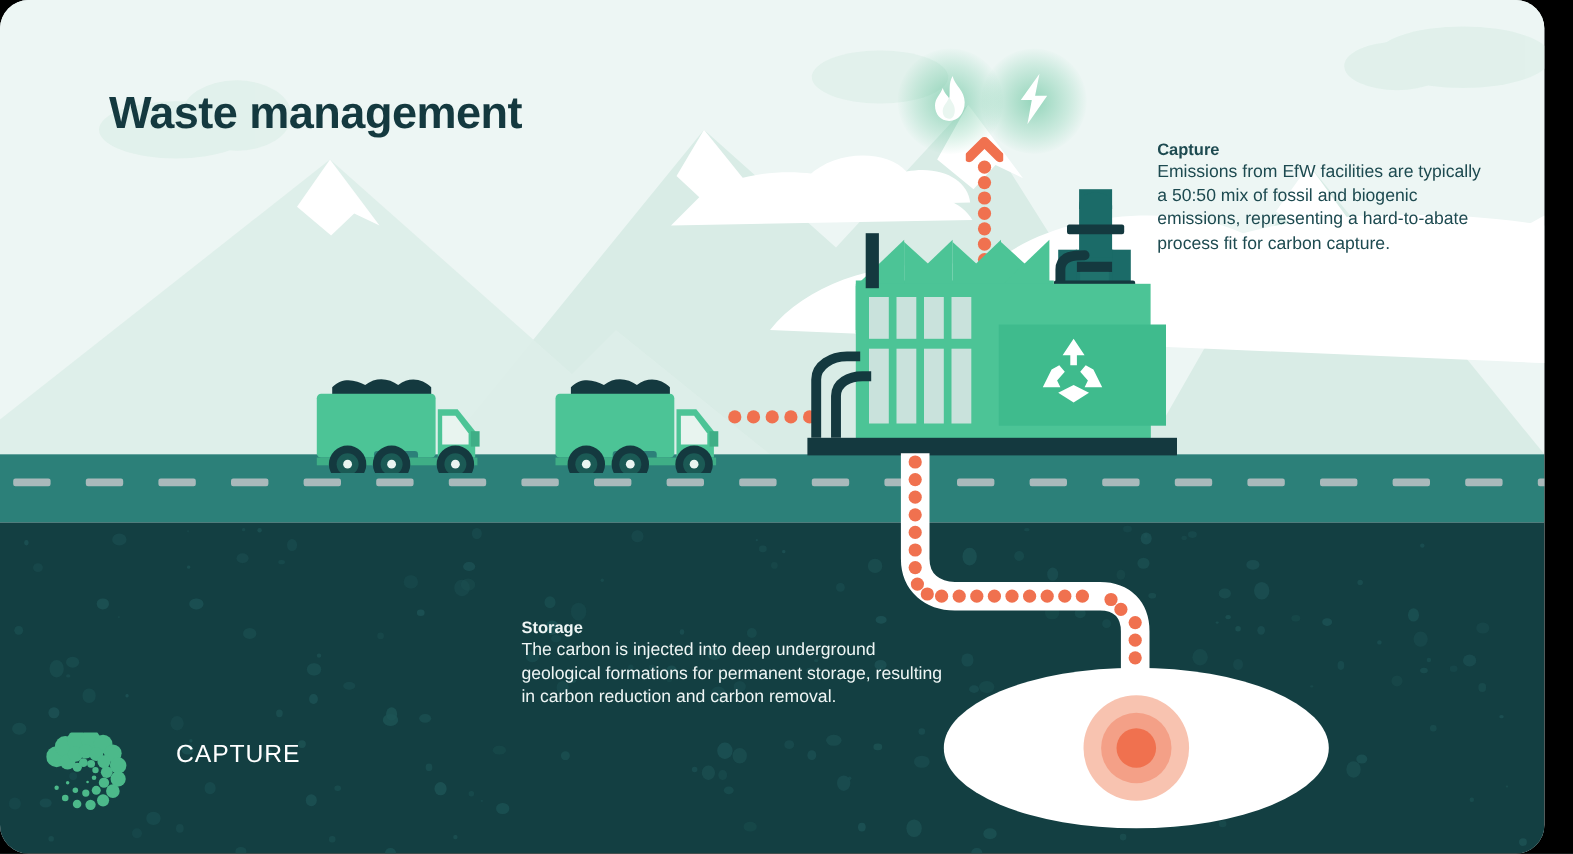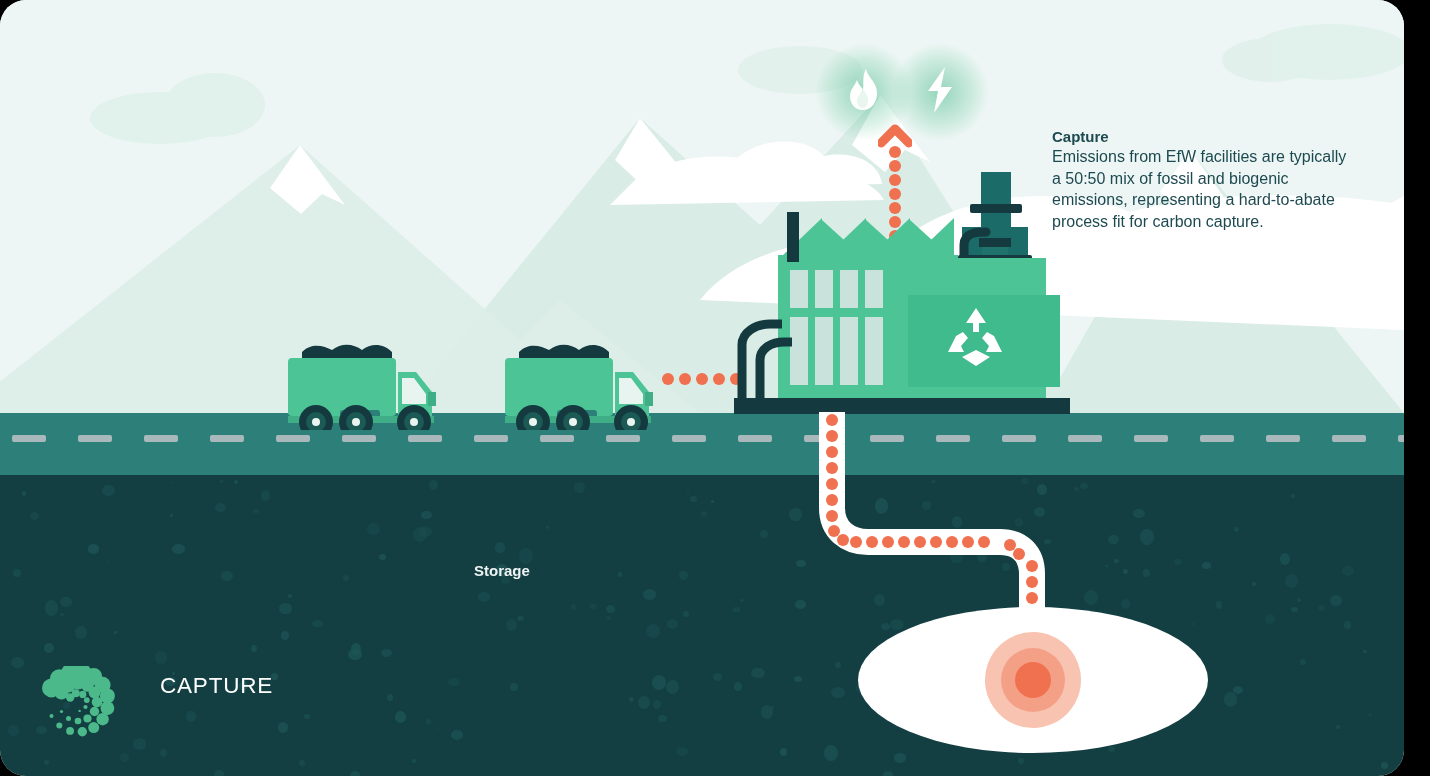--- a/index.html
+++ b/index.html
@@ -360,28 +360,30 @@
         <div class="dot" style="width: 12px; height: 12px; left: 889px; top: 188px;"></div>
         <div class="dot" style="width: 12px; height: 12px; left: 889px; top: 202px;"></div>
         <div class="dot" style="width: 12px; height: 12px; left: 889px; top: 216px;"></div>
         <div class="dot" style="width: 12px; height: 12px; left: 889px; top: 230px;"></div>
         <div class="dot" style="width: 12px; height: 12px; left: 889px; top: 244px;"></div>
         <div class="dot" style="width: 12px; height: 12px; left: 889px; top: 258px;"></div>
         <div class="dot" style="width: 12px; height: 12px; left: 889px; top: 272px;"></div>
         <div class="dot" style="width: 12px; height: 12px; left: 889px; top: 286px;"></div>
       </div>
 
+    <div class="title">Waste management</div>
 
     <div class="callout" id="capture-callout">
       <div class="c-head">Capture</div>
       <div class="c-body">Emissions from EfW facilities are typically a 50:50 mix of fossil and biogenic emissions, representing a hard-to-abate process fit for carbon capture.</div>
     </div>
 
     <div class="callout" id="storage-callout">
       <div class="c-head">Storage</div>
+      <div class="c-body">The carbon is injected into deep underground geological formations for permanent storage, resulting in carbon reduction and carbon removal.</div>
     </div>
 
     <svg class="truck" width="175" height="100" viewBox="0 0 175 100" style="left:280px;top:330px;">
       <path d="M22,22 C32,12 44,16 52,20 C62,12 74,14 82,20 C92,12 104,14 112,22 L112,34 L22,34 Z" fill="#14393f"></path>
       <rect x="8" y="28" width="108" height="58" rx="4" fill="#4cc496"></rect>
       <path d="M118,42 L136,42 L152,62 L152,86 L118,86 Z" fill="#4cc496"></path>
       <path d="M122,48 L134,48 L146,64 L146,74 L122,74 Z" fill="#e8f4ef"></path>
       <rect x="148" y="62" width="8" height="14" fill="#3fae86"></rect>
       <rect x="60" y="80" width="40" height="14" rx="3" fill="#2c8079"></rect>
       <rect x="8" y="86" width="146" height="7" fill="#3fae86"></rect>

